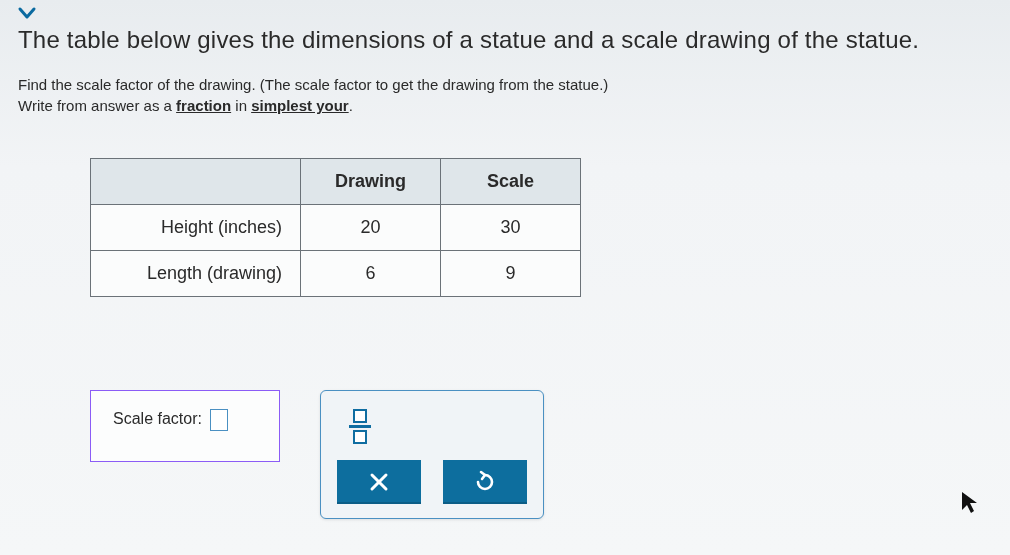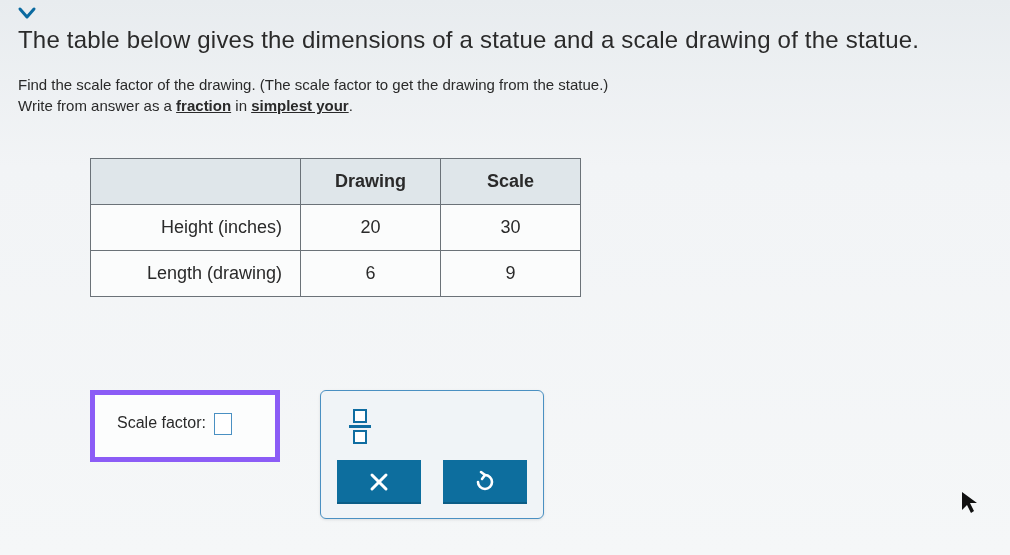--- a/index.html
+++ b/index.html
@@ -61,23 +61,23 @@
   table.data th.corner { background: #dfe6ea; width: 210px; }
   table.data th.colh { width: 140px; }
   .answerwrap {
     position: absolute;
     top: 390px; left: 90px;
     display: flex;
     align-items: flex-start;
     gap: 40px;
   }
   .answerbox {
-    border: 5px solid #8b5cf6;
+    border: 1px solid #8b5cf6;
     background: #fcfdfd;
-    padding: 18px 22px 22px 22px;
+    padding: 18px 22px 30px 22px;
     min-width: 190px;
   }
   .answerbox .lbl {
     font-size: 16px;
     display: inline;
   }
   .answerbox .slot {
     display: inline-block;
     width: 18px; height: 22px;
     border: 1px solid #4a90c2;

